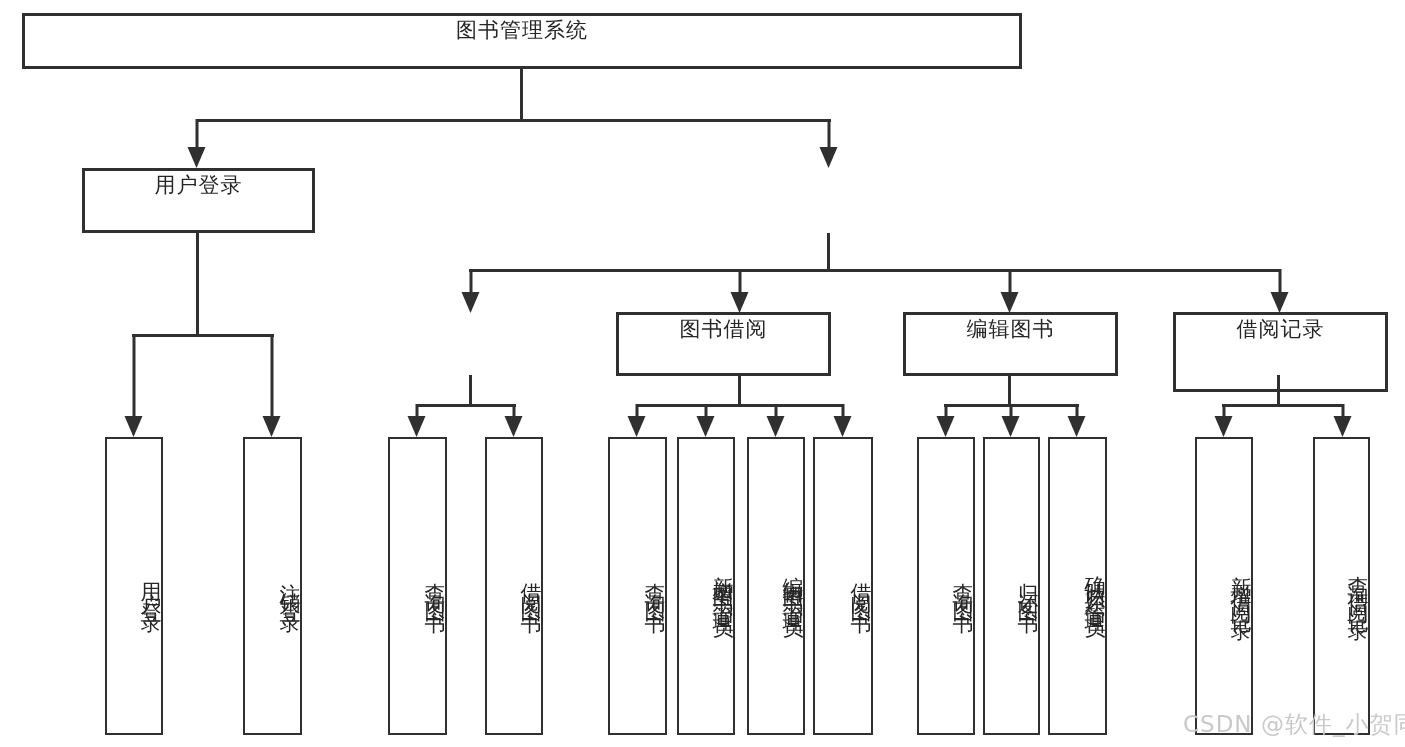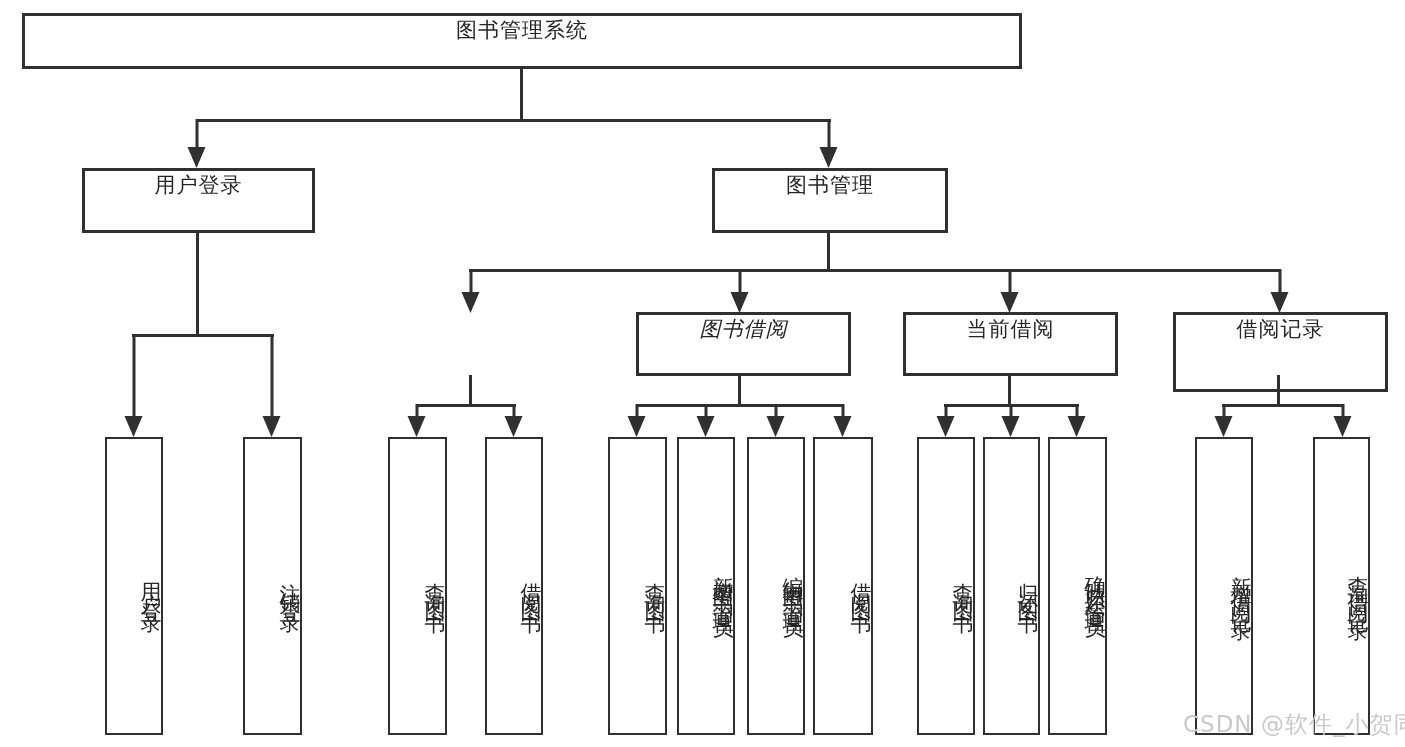--- a/index.html
+++ b/index.html
@@ -67,41 +67,38 @@
   </div>
 
   <div class="vline" style="left:520px;top:68px;height:53px;"></div>
   <div class="hline" style="left:196px;top:119px;width:635px;"></div>
   <div class="arrow" style="left:197px;top:119px;height:49px;"></div>
   <div class="arrow" style="left:829px;top:119px;height:49px;"></div>
 
   <div class="box hbox" style="left:82px;top:168px;width:233px;height:65px;">
     <span>用户登录</span>
   </div>
-  <div class="box hbox" style="left:712px;top:168px;width:236px;height:65px;">
-    <span>图书管理</span>
-  </div>
 
   <div class="vline" style="left:196px;top:233px;height:103px;"></div>
   <div class="hline" style="left:132px;top:334px;width:142px;"></div>
   <div class="arrow" style="left:134px;top:334px;height:103px;"></div>
   <div class="arrow" style="left:272px;top:334px;height:103px;"></div>
 
   <div class="vline" style="left:827px;top:233px;height:38px;"></div>
   <div class="hline" style="left:469px;top:269px;width:812px;"></div>
   <div class="arrow" style="left:471px;top:269px;height:44px;"></div>
   <div class="arrow" style="left:740px;top:269px;height:44px;"></div>
   <div class="arrow" style="left:1010px;top:269px;height:44px;"></div>
   <div class="arrow" style="left:1280px;top:269px;height:44px;"></div>
 
-  <div class="box hbox" style="left:636px;top:312px;width:215px;height:64px;font-style:italic;">
+  <div class="box hbox" style="left:616px;top:312px;width:215px;height:64px;">
     <span>图书借阅</span>
   </div>
   <div class="box hbox" style="left:903px;top:312px;width:215px;height:64px;">
-    <span>当前借阅</span>
+    <span>编辑图书</span>
   </div>
   <div class="box hbox" style="left:1173px;top:312px;width:215px;height:80px;">
     <span>借阅记录</span>
   </div>
 
   <div class="vline" style="left:469px;top:375px;height:31px;"></div>
   <div class="hline" style="left:416px;top:404px;width:100px;"></div>
   <div class="arrow" style="left:417px;top:404px;height:33px;"></div>
   <div class="arrow" style="left:514px;top:404px;height:33px;"></div>
 

